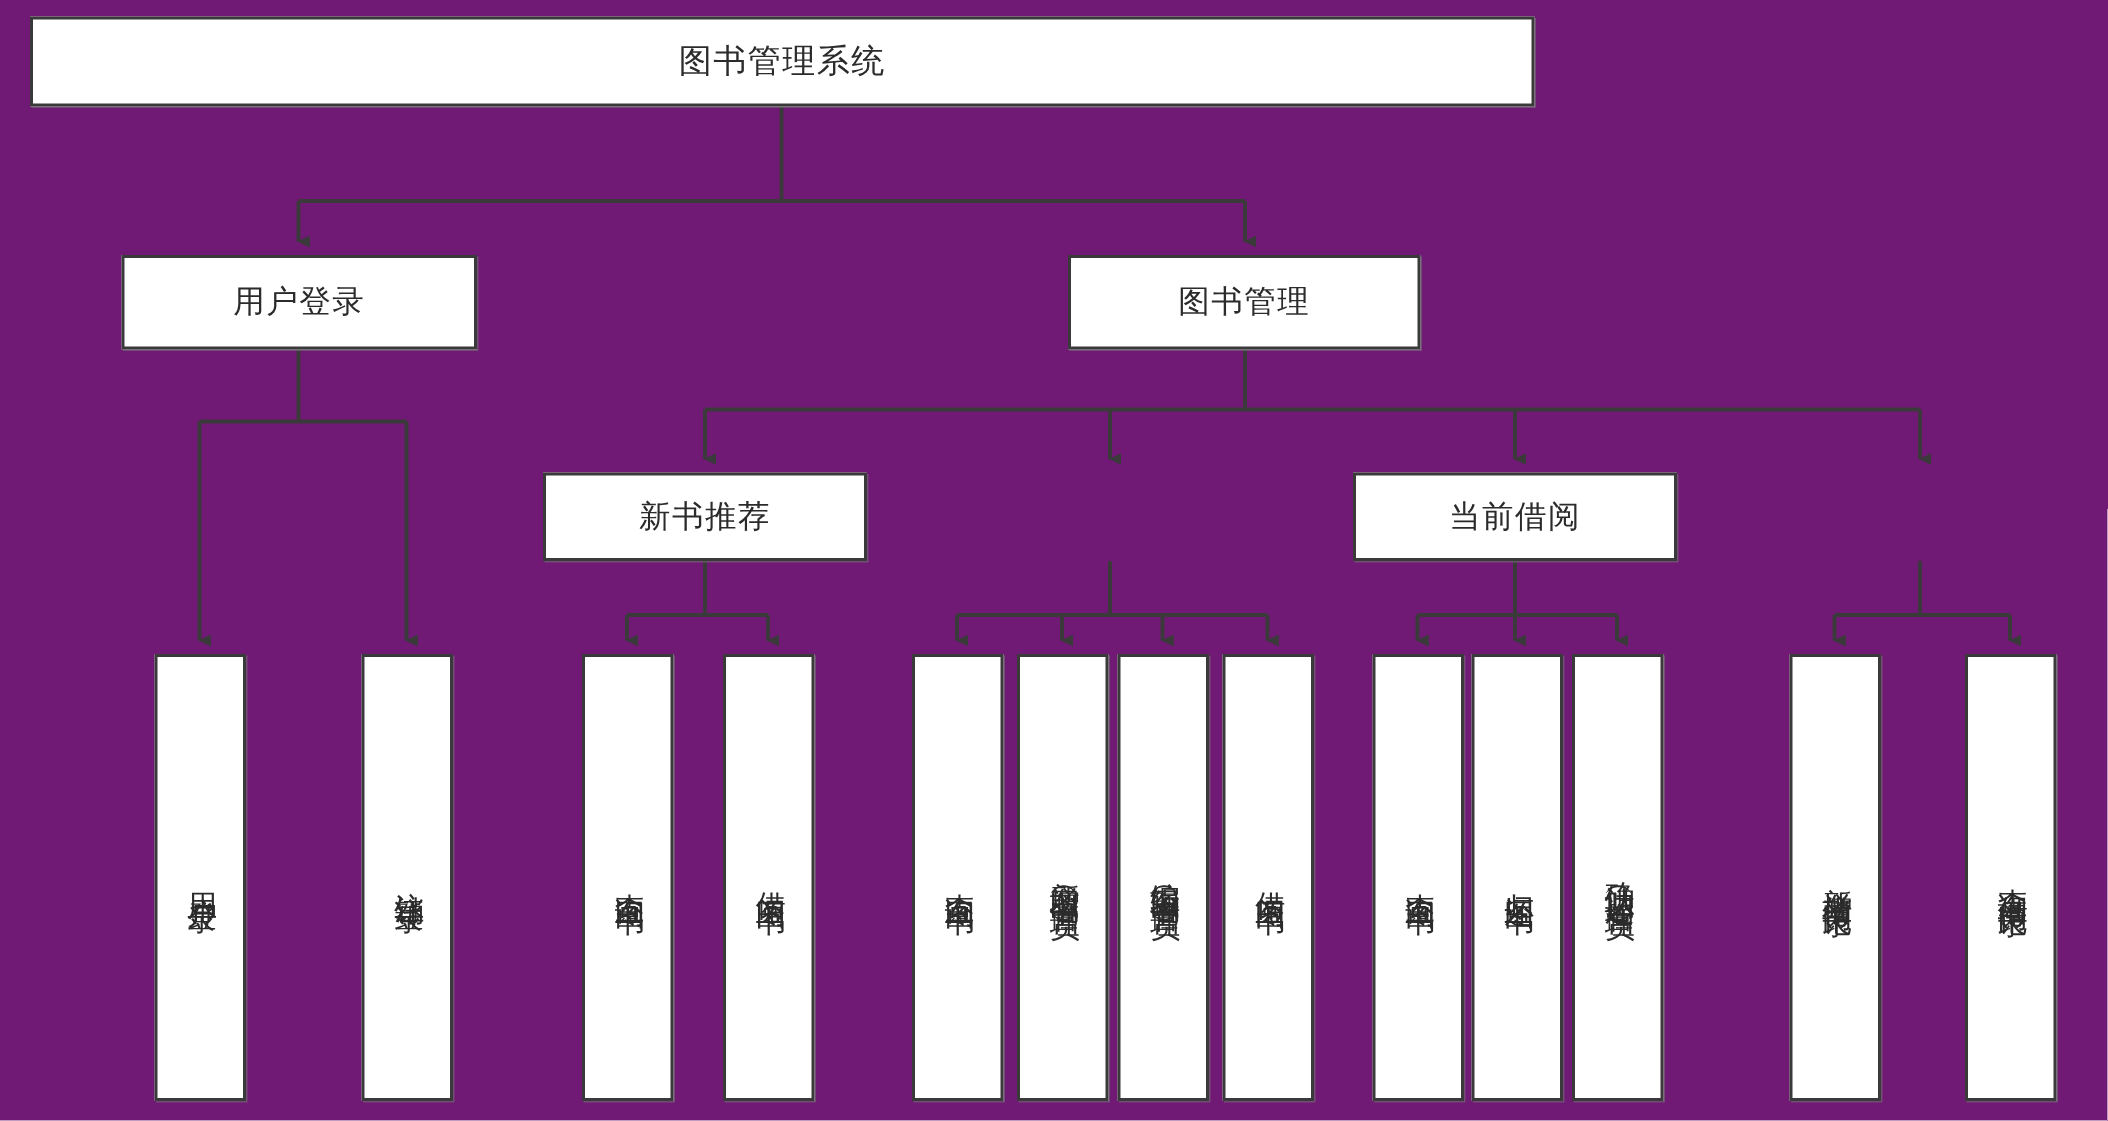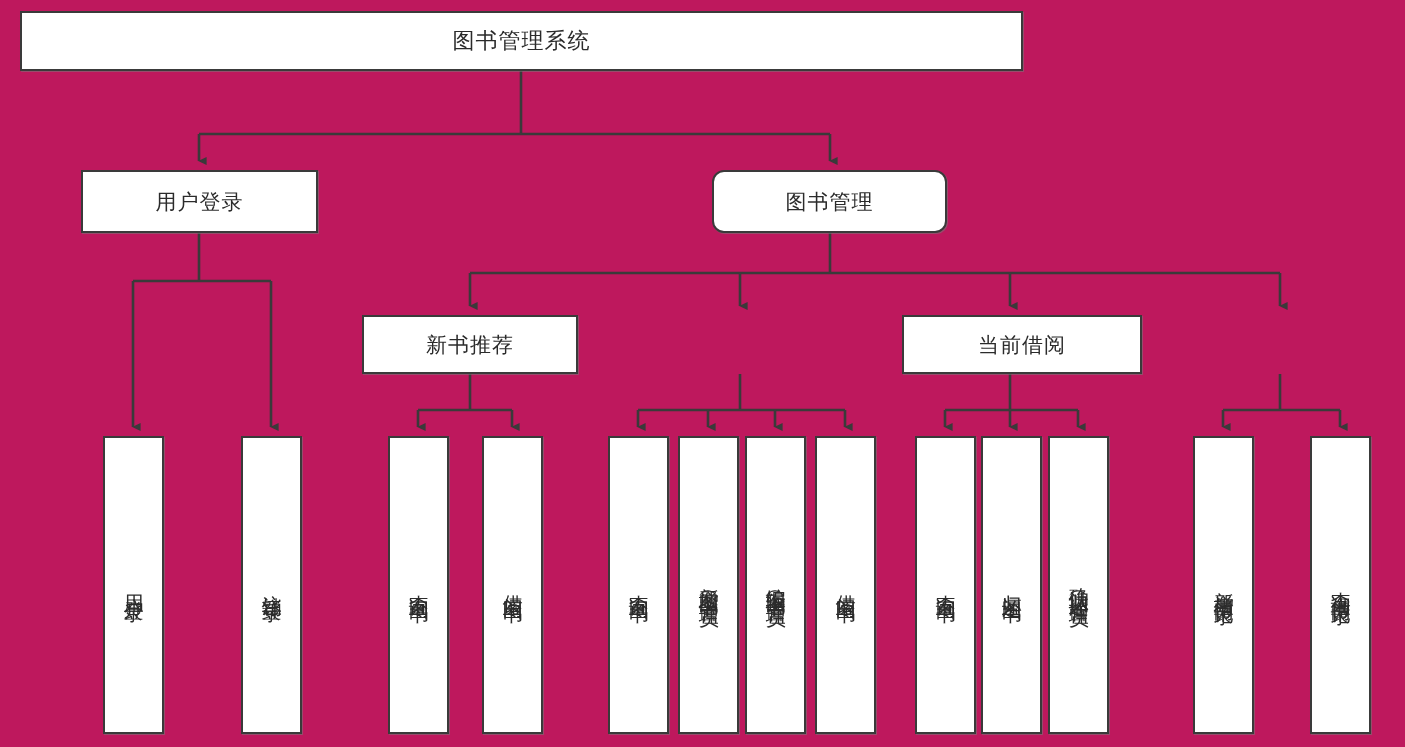--- a/index.html
+++ b/index.html
@@ -8,21 +8,21 @@
     padding: 0;
     background: #ffffff;
   }
   body {
     font-family: "Liberation Sans", "DejaVu Sans", sans-serif;
   }
   #canvas {
     position: relative;
     width: 1405px;
     height: 747px;
-    background: #be185d;
+    background: #701a75;
     overflow: hidden;
   }
   svg.wires {
     position: absolute;
     left: 0;
     top: 0;
     width: 1405px;
     height: 747px;
     pointer-events: none;
   }
@@ -129,30 +129,30 @@
   </svg>
 
   <div class="node horiz root" style="left:20px; top:11px; width:1003px; height:60px;">
     <span class="label">图书管理系统</span>
   </div>
 
   <div class="node horiz" style="left:81px; top:170px; width:237px; height:63px;">
     <span class="label">用户登录</span>
   </div>
 
-  <div class="node horiz" style="left:712px; top:170px; width:235px; height:63px;border-radius:12px;">
+  <div class="node horiz" style="left:712px; top:170px; width:235px; height:63px;">
     <span class="label">图书管理</span>
   </div>
 
   <div class="node horiz" style="left:362px; top:315px; width:216px; height:59px;">
     <span class="label">新书推荐</span>
   </div>
 
 
-  <div class="node horiz" style="left:902px; top:315px; width:240px; height:59px;">
+  <div class="node horiz" style="left:902px; top:315px; width:216px; height:59px;">
     <span class="label">当前借阅</span>
   </div>
 
 
   <div class="node vert" style="left:103px; top:436px; width:61px; height:298px;">
     <span class="label">用户登录</span>
   </div>
 
   <div class="node vert" style="left:241px; top:436px; width:61px; height:298px;">
     <span class="label">注销登录</span>

